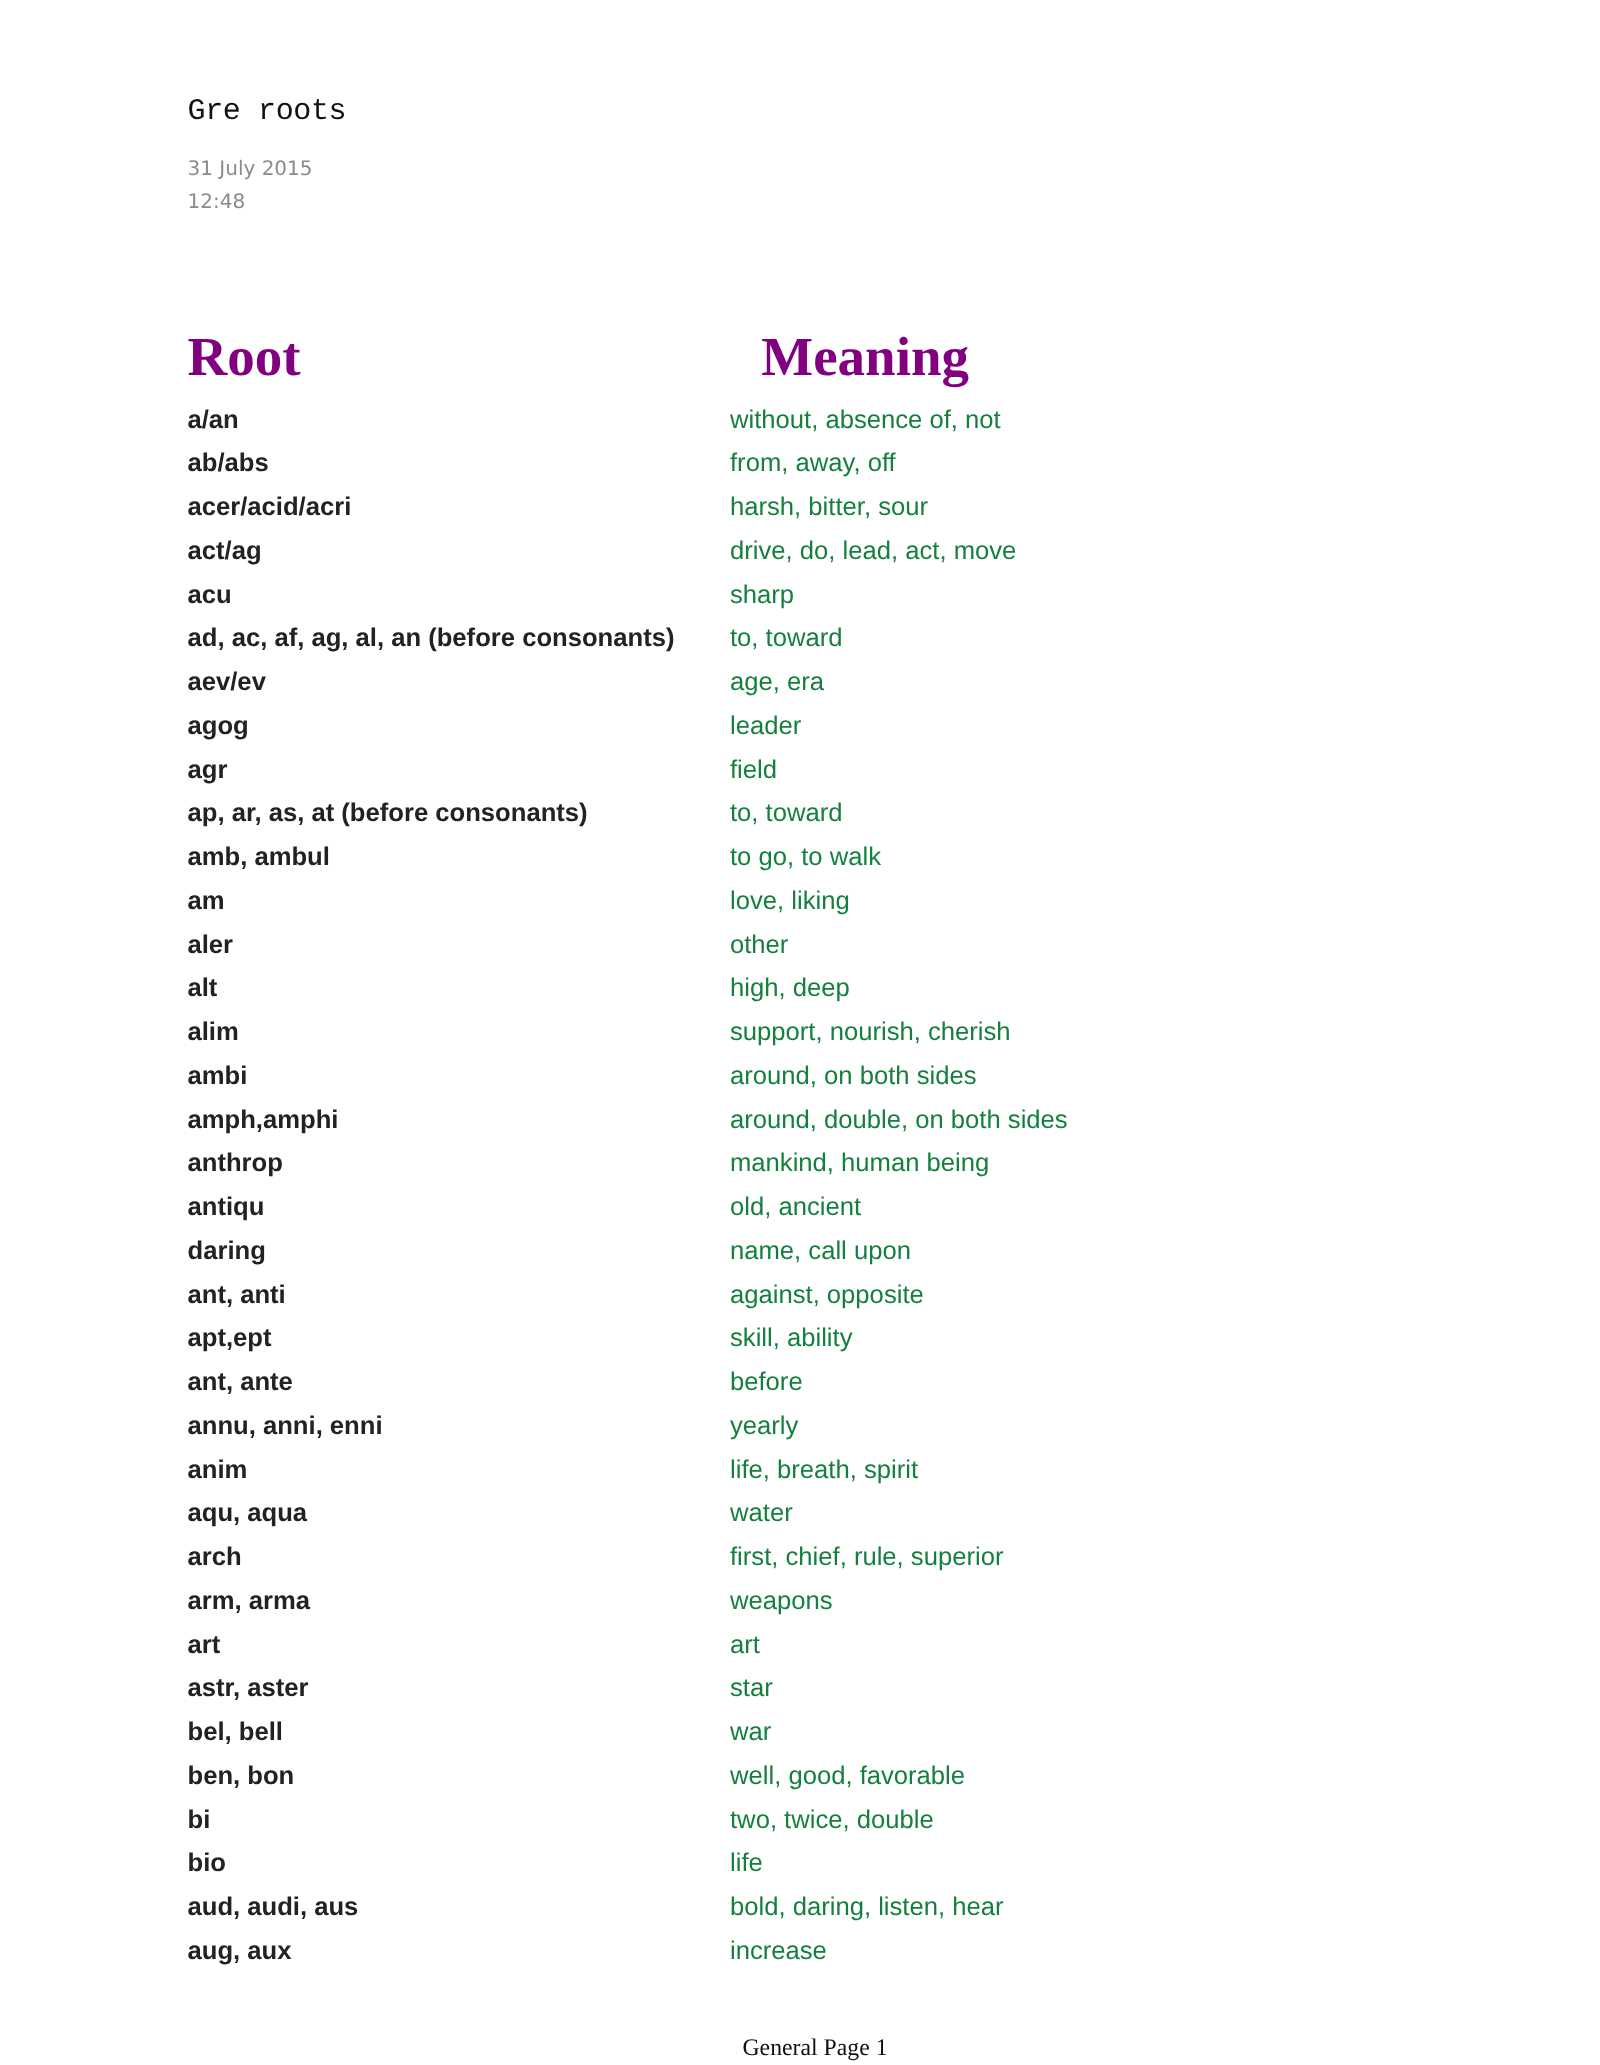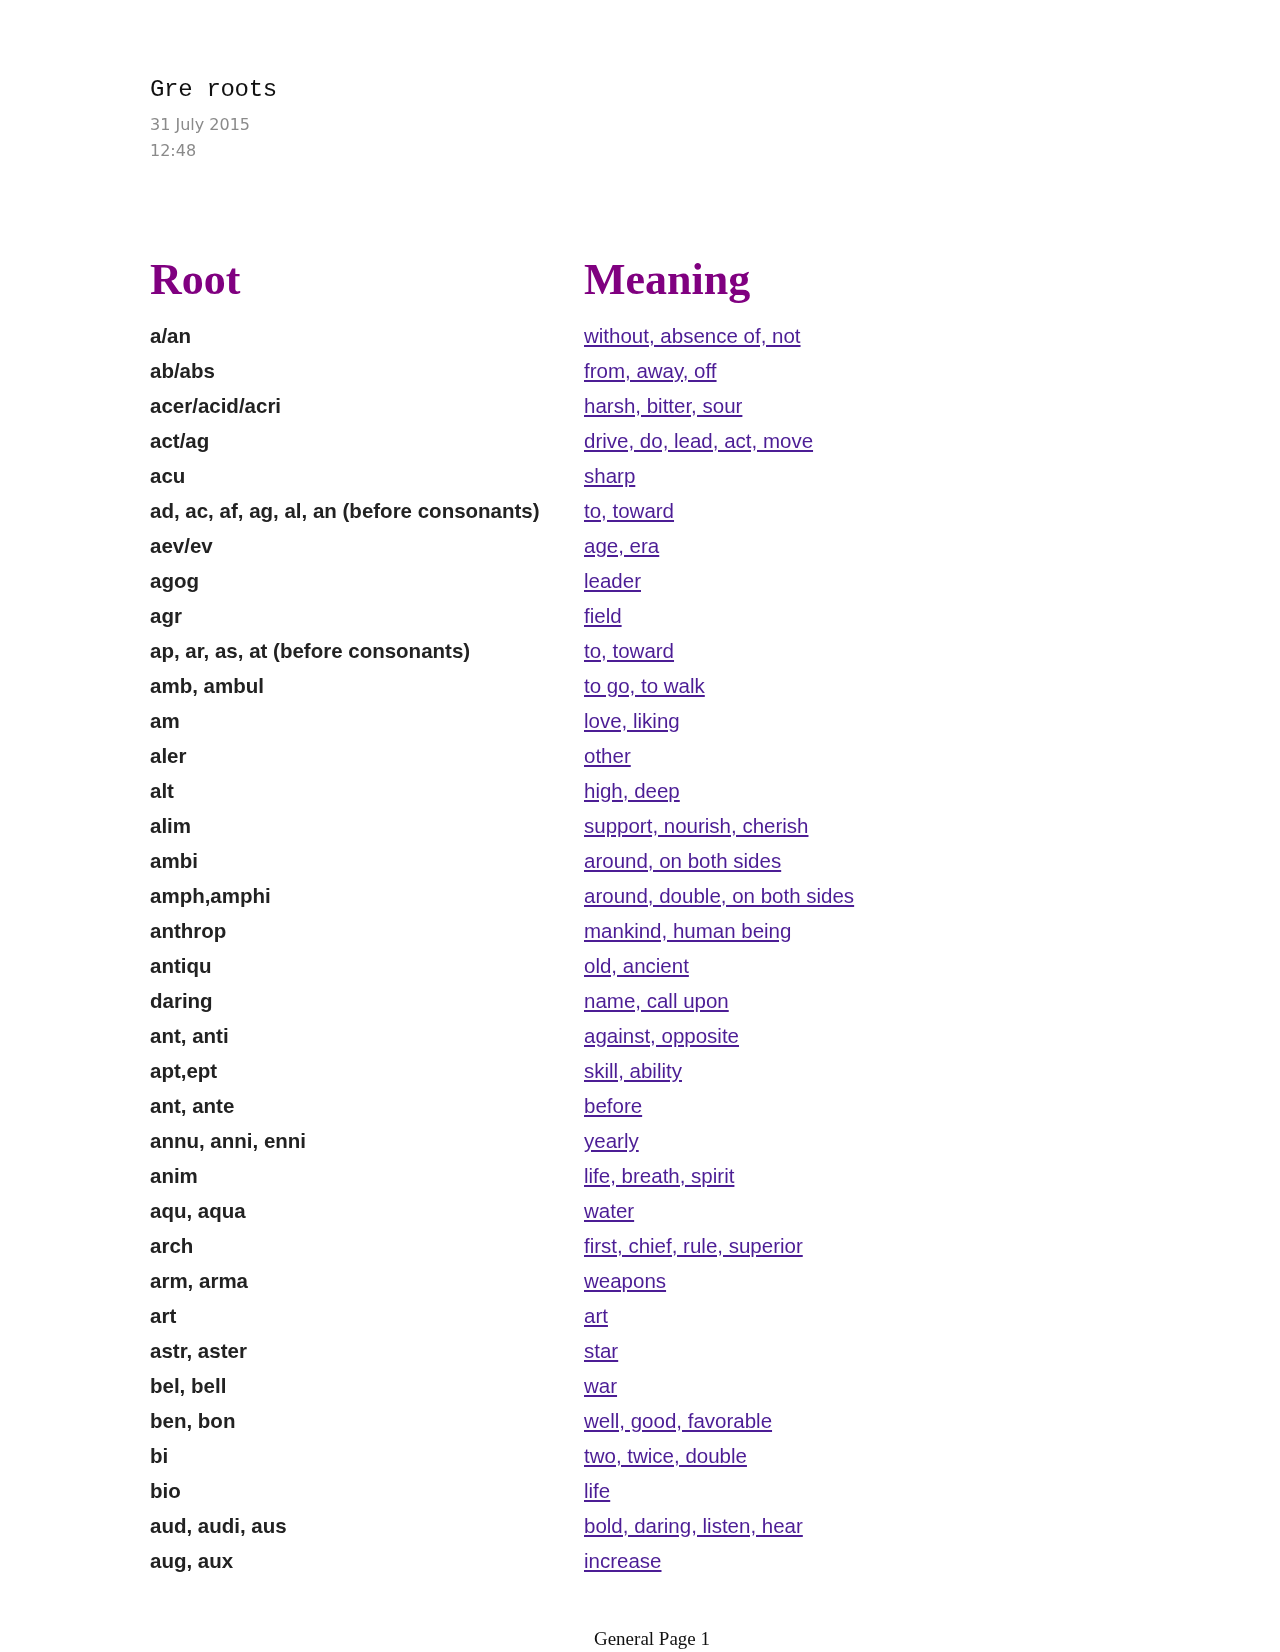--- a/index.html
+++ b/index.html
@@ -3,43 +3,43 @@
   <meta charset="utf-8">
   <style>
     html, body { margin: 0; padding: 0; background: #ffffff; }
     body { width: 1280px; height: 1652px; position: relative; overflow: hidden; }
     .title {
       position: absolute; left: 150px; top: 76px;
       font-family: Liberation Mono, monospace; font-size: 24px; color: #111;
       letter-spacing: -0.3px;
     }
     .meta {
-      position: absolute; left: 150px; top: 112px;
+      position: absolute; left: 150px; top: 122px;
       font-family: "DejaVu Sans", sans-serif; font-size: 16px; color: #8a8a8a;
       line-height: 26px;
     }
     .table {
       position: absolute; left: 150px; top: 258px;
     }
-    .head-row { display: flex; height: 56px; align-items: flex-start; }
+    .head-row { display: flex; height: 56px; align-items: center; gap: 25px; }
     .head-root, .head-meaning {
       font-family: "Liberation Serif", serif; font-weight: bold;
       font-size: 44px; color: #800080; line-height: 1;
     }
     .head-root { width: 434px; }
     .row { display: flex; height: 35px; align-items: center; }
     .row:first-of-type { margin-top: 0; }
     .root {
       width: 434px; font-family: "Liberation Sans", sans-serif;
       font-weight: bold; font-size: 20.5px; color: #222;
       white-space: nowrap;
     }
     .meaning {
       font-family: "Liberation Sans", sans-serif; font-size: 20.5px;
-      color: #4c1d95; white-space: nowrap; text-decoration: underline;
+      color: #15803d; white-space: nowrap;
     }
     .rows { margin-top: 4px; }
     .footer {
       position: absolute; top: 1628px; left: 12px; width: 1280px; text-align: center;
       font-family: "Liberation Serif", serif; font-size: 19px; color: #111;
       padding-left: 0px;
     }
     .footer span { display: inline-block; margin-left: 0; }
   </style>
 </head>

